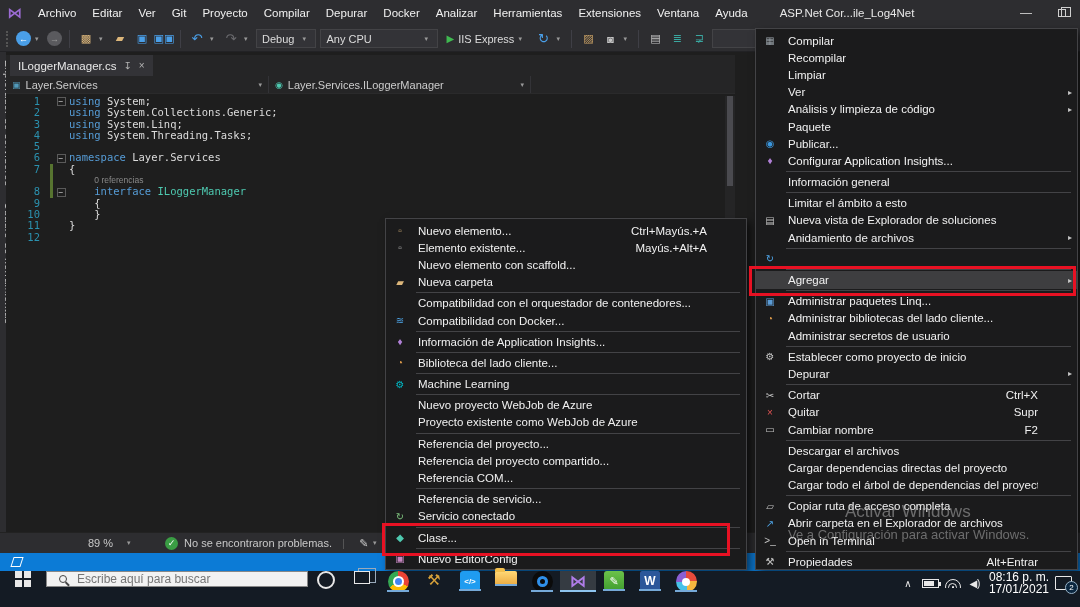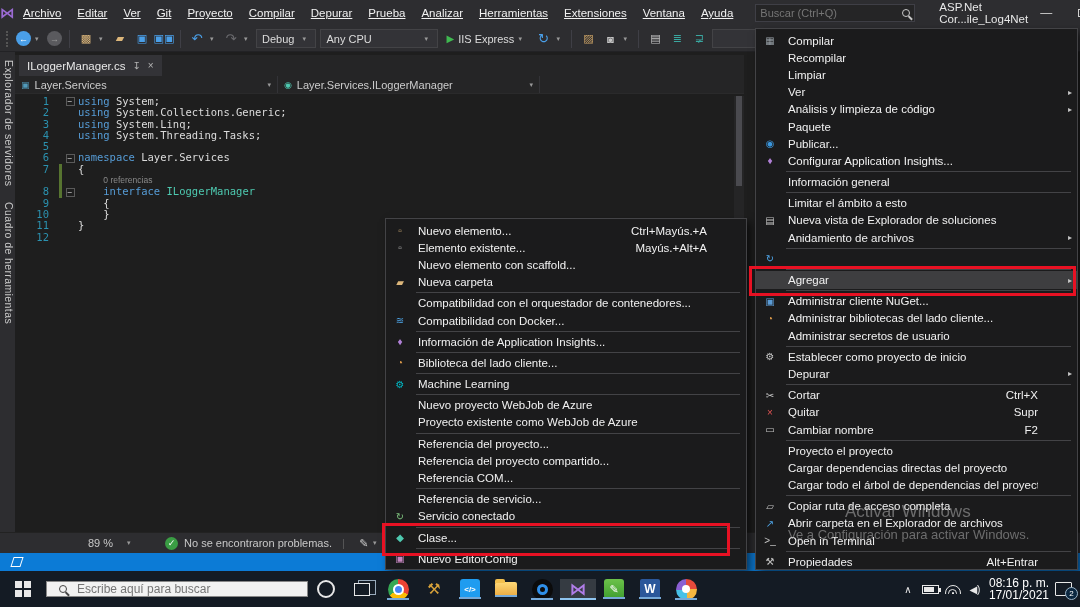--- a/index.html
+++ b/index.html
@@ -5,21 +5,21 @@
   * { margin:0; padding:0; box-sizing:border-box; }
   html,body { width:1080px; height:607px; overflow:hidden; background:#1e1e1e;
     font-family:"Liberation Sans","DejaVu Sans",sans-serif; }
   #screen { position:relative; width:1080px; height:607px; overflow:hidden; background:#1e1e1e; }
 
   
   .titlebar { position:absolute; left:0; top:0; width:1080px; height:26px; background:#2d2d30;
     display:flex; align-items:center; color:#f1f1f1; font-size:11.5px; z-index:5; }
   .vs-logo { width:30px; text-align:center; color:#9b6bd3; font-size:15px; font-weight:bold; }
   .menubar { display:flex; height:100%; align-items:center; }
-  .menubar .mb-item { padding:0 8px; height:100%; display:flex; align-items:center; cursor:default;text-decoration:underline; }
+  .menubar .mb-item { padding:0 8px; height:100%; display:flex; align-items:center; cursor:default; }
   .tb-search { margin-left:14px; width:178px; height:18px; background:#252526; border:1px solid #3f3f46;
     display:flex; align-items:center; padding:0 4px; }
   .tb-search input { flex:1; background:transparent; border:none; outline:none; color:#c8c8c8; font-size:11px;
     font-family:"Liberation Sans","DejaVu Sans",sans-serif; }
   .mag { width:8px; height:8px; border:1.5px solid #c8c8c8; border-radius:50%; position:relative; flex:none; }
   .mag::after { content:''; position:absolute; width:5px; height:1.5px; background:#c8c8c8;
     transform:rotate(45deg); right:-4px; bottom:-2px; }
   .win-title { margin-left:24px; color:#e8e8e8; }
   .win-btns { margin-left:auto; display:flex; height:100%; }
   .win-btn { width:36px; height:100%; display:flex; align-items:center; justify-content:center; color:#d0d0d0; font-size:12px; }
@@ -44,21 +44,21 @@
   .tb-combo { width:150px; height:19px; background:#333337; border:1px solid #434346; display:flex; align-items:center; }
   .tb-combo input { flex:1; background:transparent; border:none; outline:none; }
 
   
   .side-tabs { position:absolute; left:0; top:52px; width:19px; height:480px; background:#2d2d30;
     border-right:1px solid #3f3f46; z-index:1; }
   .side-tab { writing-mode:vertical-rl; color:#c8c8c8; font-size:10.5px; padding:8px 0; margin-left:3px;
     letter-spacing:.4px; white-space:nowrap; }
 
   
-  .editor { position:absolute; left:15px; top:52px; width:729px; height:480px; background:#1e1e1e; z-index:1; }
+  .editor { position:absolute; left:6px; top:52px; width:729px; height:480px; background:#1e1e1e; z-index:1; }
   .tabstrip { position:absolute; left:0; top:3px; width:100%; height:21px; background:#252526; display:flex; }
   .etab { background:#333337; color:#e8e8e8; font-size:11.5px; display:flex; align-items:center;
     gap:7px; padding:0 8px; margin-left:4px; height:21px; }
   .etab .ticon { color:#b5b5b5; font-size:10px; }
   .crumbbar { position:absolute; left:0; top:24px; width:100%; height:18px; background:#252526;
     border-bottom:1px solid #2a2a2b; display:flex; font-size:11px; color:#cccccc; }
   .crumb { display:flex; align-items:center; gap:5px; padding:0 6px; border-right:1px solid #333337; }
   .crumb .dd { margin-left:auto; font-size:7px; color:#9a9a9a; }
   .crumb.c1 { width:263px; } .crumb.c2 { width:262px; }
   .crumb-ic { font-size:9px; }
@@ -104,21 +104,21 @@
   
   .ann { position:absolute; border:3px solid #e81123; z-index:70; pointer-events:none; }
   #ann-agregar { left:749px; top:266px; width:327px; height:30px; }
   #ann-clase { left:382px; top:523px; width:348px; height:33px; }
   .watermark { position:absolute; z-index:60; color:rgba(190,190,190,.5); pointer-events:none; white-space:nowrap; }
   #wm1 { left:845px; top:502px; font-size:17px; }
   #wm2 { left:788px; top:527px; font-size:13px; }
 
   
   .taskbar { position:absolute; left:0; top:571px; width:1080px; height:36px; background:#141b24;
-    display:flex; align-items:center; z-index:80; color:#fff; }
+    display:flex; align-items:flex-start; z-index:80; color:#fff; }
   .tk-cell { width:36px; display:flex; align-items:center; justify-content:center; position:relative; }
   .tk-cell.active { background:rgba(255,255,255,.14); }
   .runline { position:absolute; bottom:0; left:7px; right:7px; height:2px; background:#76a9d8; }
   .tk-cell.active .runline { left:0; right:0; background:#8ec4ef; }
   .start { width:46px; }
   .win-glyph { display:grid; grid-template-columns:7px 7px; grid-template-rows:7px 7px; gap:1.5px; }
   .win-glyph i { background:#e8e8e8; }
   .tk-search { width:262px; background:#f2f2f2; display:flex; align-items:center; gap:10px; padding:0 12px;
     border:1px solid #888; }
   .tk-search .mag { border-color:#444; } .tk-search .mag::after { background:#444; }
@@ -174,31 +174,27 @@
   <div class="titlebar">
     <span class="vs-logo">⋈</span>
     <div class="menubar" id="menubar">
         <div class="mb-item">Archivo</div>
         <div class="mb-item">Editar</div>
         <div class="mb-item">Ver</div>
         <div class="mb-item">Git</div>
         <div class="mb-item">Proyecto</div>
         <div class="mb-item">Compilar</div>
         <div class="mb-item">Depurar</div>
-        <div class="mb-item">Prueba</div>
+        <div class="mb-item">Docker</div>
         <div class="mb-item">Analizar</div>
         <div class="mb-item">Herramientas</div>
         <div class="mb-item">Extensiones</div>
         <div class="mb-item">Ventana</div>
         <div class="mb-item">Ayuda</div>
       </div>
-    <div class="tb-search">
-      <input placeholder="Buscar (Ctrl+Q)" style="">
-      <span class="mag"></span>
-    </div>
     <span class="win-title">ASP.Net Cor...ile_Log4Net</span>
     <div class="win-btns">
       <span class="win-btn">—</span>
       <span class="win-btn">
           <span class="restore-glyph"></span>
         </span>
 
     </div>
   </div>
 
@@ -469,21 +465,21 @@
       <div class="menu-sep"></div>
       <div class="menu-item hl">
         <span class="mi-ic"></span>
         <span class="mi-lb">Agregar</span>
         <span class="mi-sc"></span>
         <span class="mi-ar">▸</span>
       </div>
       <div class="menu-sep"></div>
       <div class="menu-item">
         <span class="mi-ic" style="color: rgb(91, 155, 213);">▣</span>
-        <span class="mi-lb">Administrar cliente NuGet...</span>
+        <span class="mi-lb">Administrar paquetes Linq...</span>
         <span class="mi-sc"></span>
         <span class="mi-ar"></span>
       </div>
       <div class="menu-item">
         <span class="mi-ic" style="color: rgb(217, 152, 74);">◔</span>
         <span class="mi-lb">Administrar bibliotecas del lado cliente...</span>
         <span class="mi-sc"></span>
         <span class="mi-ar"></span>
       </div>
       <div class="menu-item">
@@ -520,21 +516,21 @@
       </div>
       <div class="menu-item">
         <span class="mi-ic" style="color: rgb(197, 197, 197);">▭</span>
         <span class="mi-lb">Cambiar nombre</span>
         <span class="mi-sc">F2</span>
         <span class="mi-ar"></span>
       </div>
       <div class="menu-sep"></div>
       <div class="menu-item">
         <span class="mi-ic"></span>
-        <span class="mi-lb">Proyecto el proyecto</span>
+        <span class="mi-lb">Descargar el archivos</span>
         <span class="mi-sc"></span>
         <span class="mi-ar"></span>
       </div>
       <div class="menu-item">
         <span class="mi-ic"></span>
         <span class="mi-lb">Cargar dependencias directas del proyecto</span>
         <span class="mi-sc"></span>
         <span class="mi-ar"></span>
       </div>
       <div class="menu-item">

